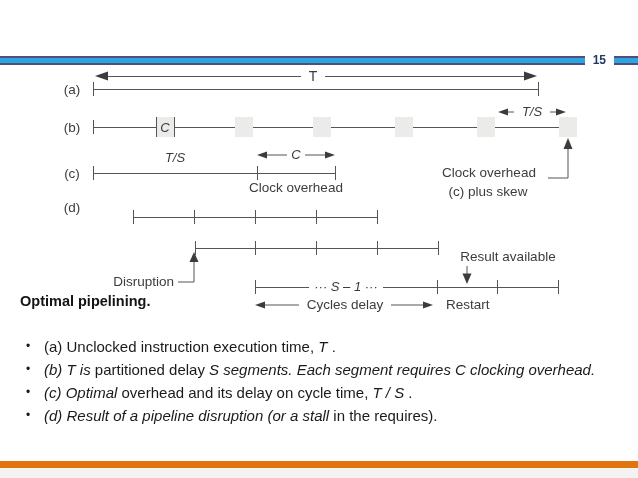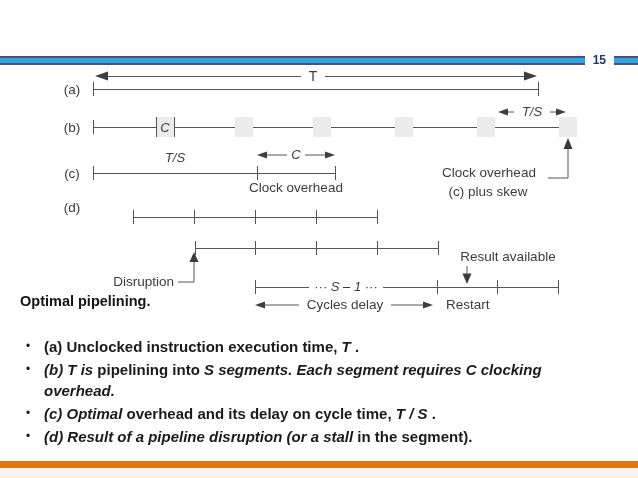--- a/index.html
+++ b/index.html
@@ -27,21 +27,21 @@
   .t14{font-size:14px;}
   .it{font-style:italic;}
 
   .caption{position:absolute; left:20px; top:293px; font-size:14.5px; font-weight:bold; color:#141414;}
 
   
   .notes{position:absolute; left:20px; top:336px; width:578px;}
   .notes ul{list-style:none; margin:0; padding:0 0 0 4px;}
   .notes li{display:flex; align-items:flex-start; margin-bottom:2px; font-size:15px; line-height:21px; color:#1a1a1a;}
   .notes .dot{flex:0 0 18px; font-size:12px; line-height:21px; text-align:left; padding-left:2px;}
-  .notes .btxt{flex:1 1 auto;font-weight:bold;}
+  .notes .btxt{flex:1 1 auto;}
   .notes .btxt .it{font-style:italic;}
 
   
   .footer-rule{position:absolute; left:0; top:461px; width:638px; height:7px; background:#e0740e;}
   .footer-below{position:absolute; left:0; top:468px; width:638px; height:10px; background:#f4f3f1;}
 </style>
 </head>
 <body>
 
 <div class="slide">
@@ -172,29 +172,29 @@
   <div class="caption">Optimal pipelining.</div>
 
   <div class="notes">
     <ul>
         <li>
           <span class="dot">•</span>
           <span class="btxt"><span>(a) Unclocked instruction execution time, </span><span class="it">T</span><span> .</span></span>
         </li>
         <li>
           <span class="dot">•</span>
-          <span class="btxt"><span class="it">(b) T is </span><span>pipelining into </span><span class="it">S segments. Each segment requires C clocking overhead.</span></span>
+          <span class="btxt"><span class="it">(b) T is </span><span>partitioned delay </span><span class="it">S segments. Each segment requires C clocking overhead.</span></span>
         </li>
         <li>
           <span class="dot">•</span>
           <span class="btxt"><span class="it">(c) Optimal </span><span>overhead and its delay on cycle time, </span><span class="it">T / S</span><span> .</span></span>
         </li>
         <li>
           <span class="dot">•</span>
-          <span class="btxt"><span class="it">(d) Result of a pipeline disruption (or a stall </span><span>in the segment).</span></span>
+          <span class="btxt"><span class="it">(d) Result of a pipeline disruption (or a stall </span><span>in the requires).</span></span>
         </li>
       </ul>
   </div>
 
   <div class="footer-rule"></div>
   <div class="footer-below"></div>
 
 </div>
 
 </body></html>

